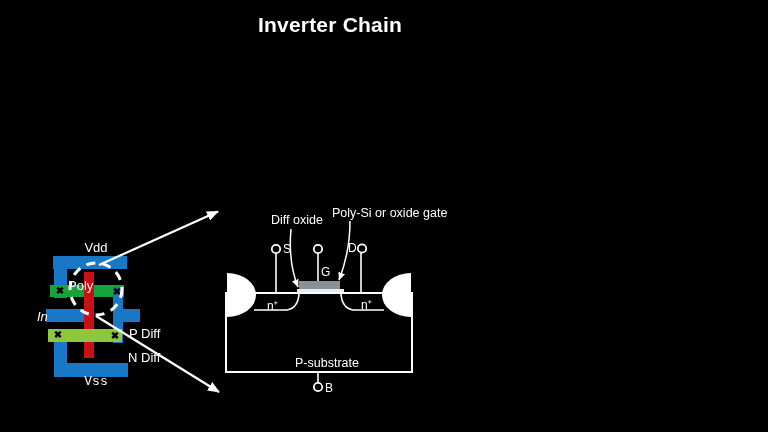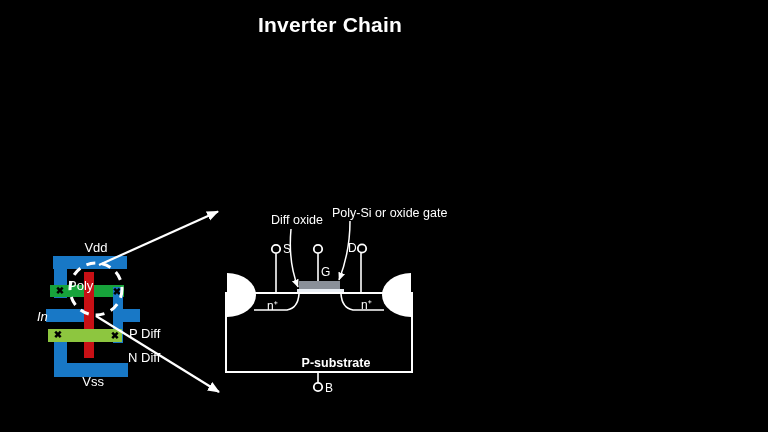--- a/index.html
+++ b/index.html
@@ -91,23 +91,23 @@
 
   <path class="wline" d="M291,229 Q288,262 298,287" stroke-width="1.5" marker-end="url(#ah-sm)"></path>
   <path class="wline" d="M350,221 Q350,252 339,280" stroke-width="1.5" marker-end="url(#ah-sm)"></path>
 </svg>
 
 <div class="lbl" style="left:76px;top:241px;width:40px;text-align:center;">Vdd</div>
 <div class="lbl" style="left:68px;top:279px;text-align:center;">Poly</div>
 <div class="lbl" style="left:129px;top:287px;margin-top:40px;">P Diff</div>
 <div class="lbl" style="left:37px;top:310px;font-style:italic;">In</div>
 <div class="lbl" style="left:128px;top:334px;margin-top:17px;">N Diff</div>
-<div class="lbl" style="left:64px;top:375px;width:40px;text-align:right;">Vss</div>
+<div class="lbl" style="left:76px;top:375px;width:40px;text-align:center;font-family:Liberation Mono, monospace;">Vss</div>
 
 <div class="lbl cslbl" style="left:257px;top:214px;width:80px;text-align:center;">Diff oxide</div>
 <div class="lbl cslbl" style="left:332px;top:207px;">Poly-Si or oxide gate</div>
 <div class="lbl small" style="left:283px;top:243px;">S</div>
 <div class="lbl small" style="left:321px;top:266px;">G</div>
 <div class="lbl small" style="left:348px;top:242px;">D</div>
 <div class="lbl small" style="left:325px;top:382px;">B</div>
 <div class="lbl small" style="left:267px;top:300px;">n⁺</div>
 <div class="lbl small" style="left:361px;top:299px;">n⁺</div>
-<div class="lbl cslbl" style="left:286px;top:357px;width:100px;text-align:center;font-weight:bold;">P-substrate</div>
+<div class="lbl cslbl" style="left:295px;top:357px;width:100px;text-align:left;">P-substrate</div>
 
 </body></html>

